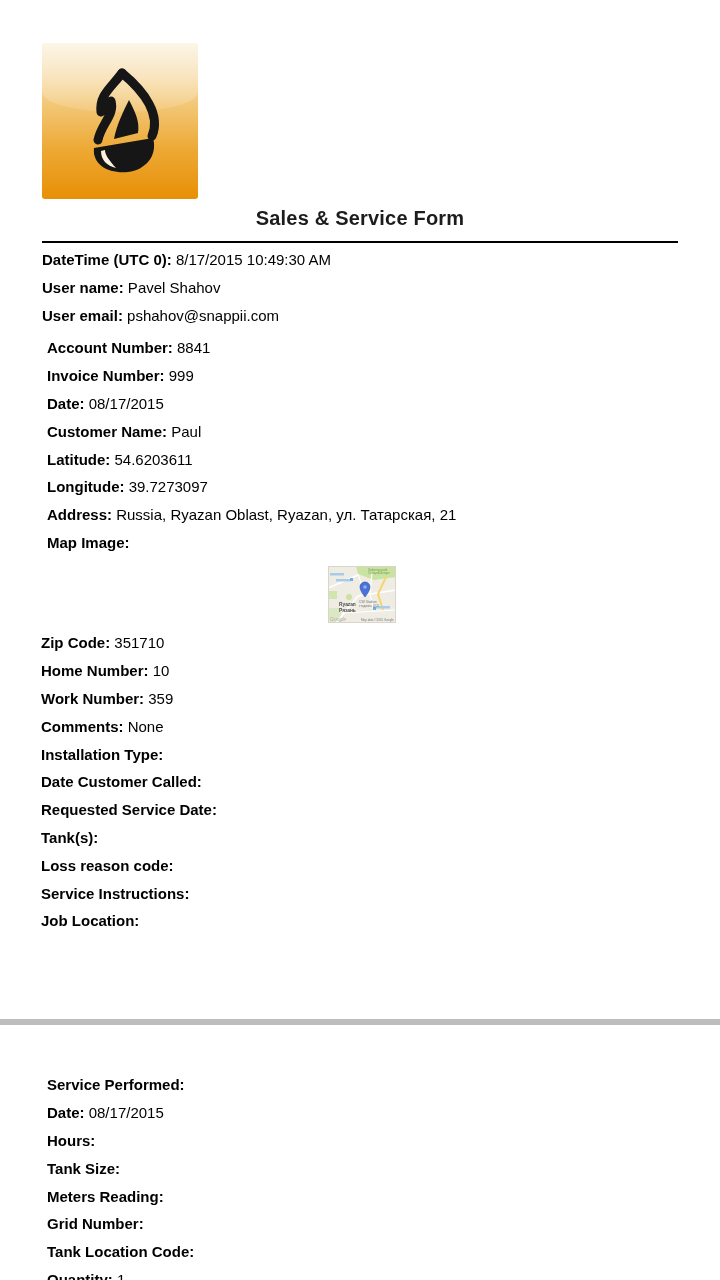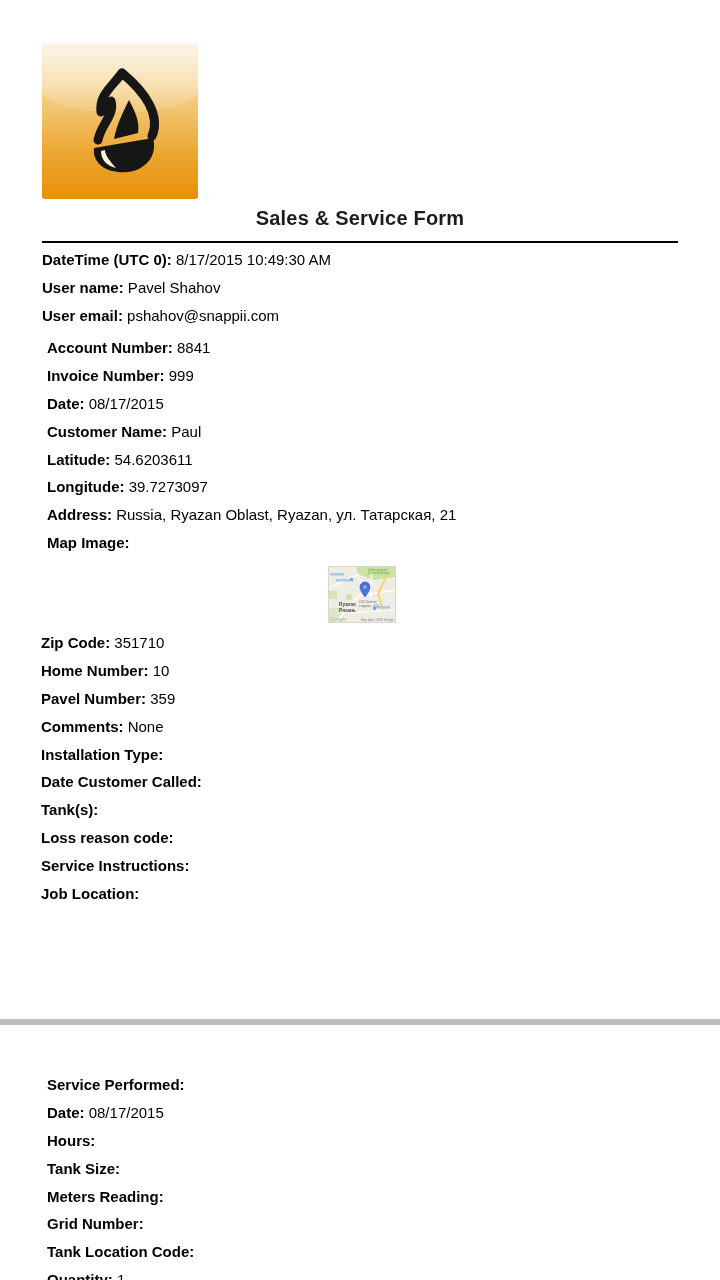--- a/index.html
+++ b/index.html
@@ -135,34 +135,37 @@
 <div class="fields f-req">
     <div class="field-row">
       <span class="fl">Zip Code:</span>
       <span class="fv">&nbsp;351710</span>
     </div>
     <div class="field-row">
       <span class="fl">Home Number:</span>
       <span class="fv">&nbsp;10</span>
     </div>
     <div class="field-row">
-      <span class="fl">Pavel Number:</span>
+      <span class="fl">Work Number:</span>
       <span class="fv">&nbsp;359</span>
     </div>
     <div class="field-row">
       <span class="fl">Comments:</span>
       <span class="fv">&nbsp;None</span>
     </div>
     <div class="field-row">
       <span class="fl">Installation Type:</span>
     </div>
     <div class="field-row">
       <span class="fl">Date Customer Called:</span>
     </div>
     <div class="field-row">
+      <span class="fl">Requested Service Date:</span>
+    </div>
+    <div class="field-row">
       <span class="fl">Tank(s):</span>
     </div>
     <div class="field-row">
       <span class="fl">Loss reason code:</span>
     </div>
     <div class="field-row">
       <span class="fl">Service Instructions:</span>
     </div>
     <div class="field-row">
       <span class="fl">Job Location:</span>

